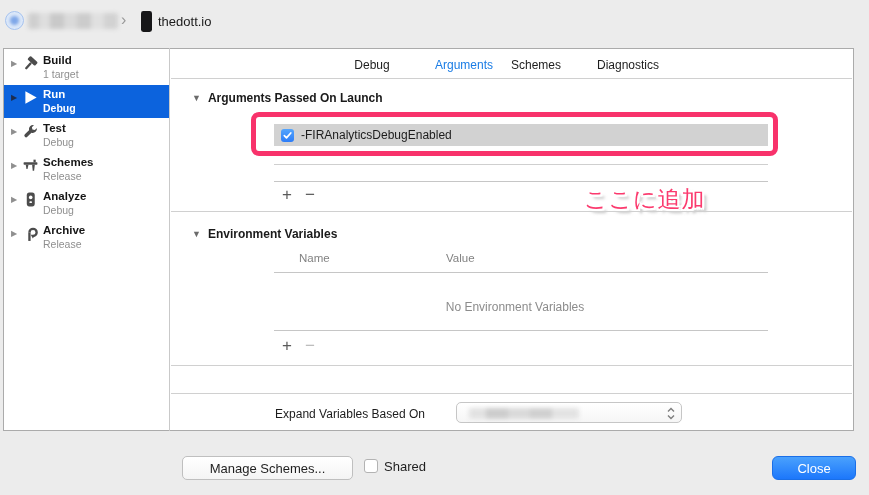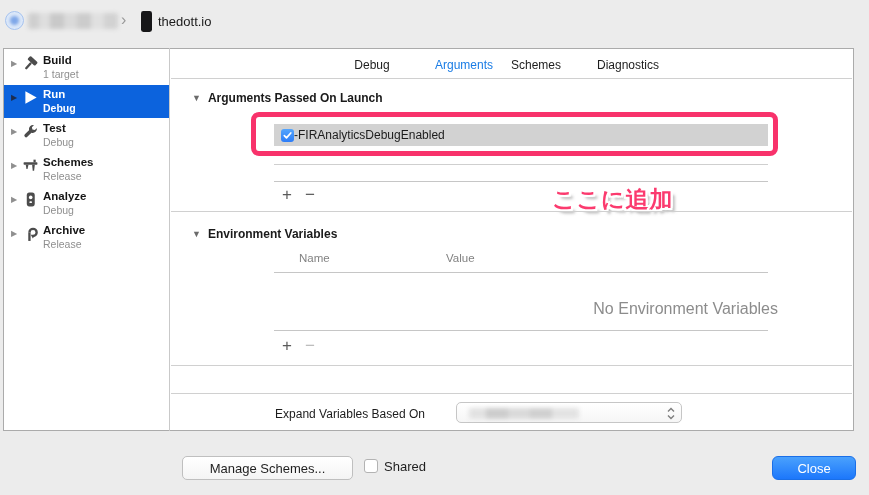--- a/index.html
+++ b/index.html
@@ -38,30 +38,30 @@
   .sep{position:absolute;height:1px;background:#d0d0d0;}
   .tline{position:absolute;height:1px;background:#cfcfcf;}
 
   .sec-header{position:absolute;display:flex;align-items:center;gap:7px;}
   .sec-header .tri{font-size:9px;color:#6b6b6b;}
   .sec-header .ttl{font-size:12px;font-weight:bold;color:#1a1a1a;}
 
   .arg-row{position:absolute;left:274px;top:124px;width:494px;height:22px;background:#d2d2d2;display:flex;align-items:center;}
   .checkbox{width:13px;height:13px;border-radius:3px;margin-left:7px;
     background:linear-gradient(#54a5fd,#2d7df8);display:flex;align-items:center;justify-content:center;}
-  .arg-text{font-size:12px;color:#1c1c1c;}
+  .arg-text{font-size:12px;color:#1c1c1c;margin-left:7px;}
   .hl-rect{position:absolute;left:251px;top:112px;width:527px;height:44px;border:5px solid #f8326b;border-radius:8px;box-sizing:border-box;}
 
   .plusminus{position:absolute;font-size:17px;font-weight:300;color:#5a5a5a;line-height:17px;cursor:default;}
   .plusminus.disabled{color:#bbbbbb;}
 
   .colhead{position:absolute;font-size:11.5px;color:#828282;}
-  .empty-text{position:absolute;left:284px;top:300px;width:494px;text-align:right;font-size:16px;color:#8c8c8c;}
-
-  .annotation{position:absolute;left:552px;top:184px;font-size:23px;font-weight:700;color:#fb3a6e;letter-spacing:1px;
+  .empty-text{position:absolute;left:268px;top:300px;width:494px;text-align:center;font-size:12px;color:#8c8c8c;}
+
+  .annotation{position:absolute;left:584px;top:184px;font-size:23px;font-weight:400;color:#fb3a6e;letter-spacing:1px;
     text-shadow:-2px -2px 0 #fff,2px -2px 0 #fff,-2px 2px 0 #fff,2px 2px 0 #fff,
       -2px 0 0 #fff,2px 0 0 #fff,0 -2px 0 #fff,0 2px 0 #fff,4px 4px 3px rgba(110,110,110,.55);}
 
   .fvlabel{position:absolute;left:250px;top:407px;width:200px;text-align:center;font-size:12px;color:#1c1c1c;}
   .dropdown{position:absolute;left:456px;top:402px;width:226px;height:21px;border:1px solid #c6c6c6;border-radius:5px;
     background:linear-gradient(#ffffff,#f6f6f6);box-sizing:border-box;}
   .dropdown .blob{position:absolute;left:12px;top:5px;width:110px;height:11px;}
   .dropdown .stepper{position:absolute;right:5px;top:2px;}
 
   .btn{position:absolute;height:24px;border:1px solid #bfbfbf;border-radius:5px;background:linear-gradient(#ffffff,#f4f4f4);

